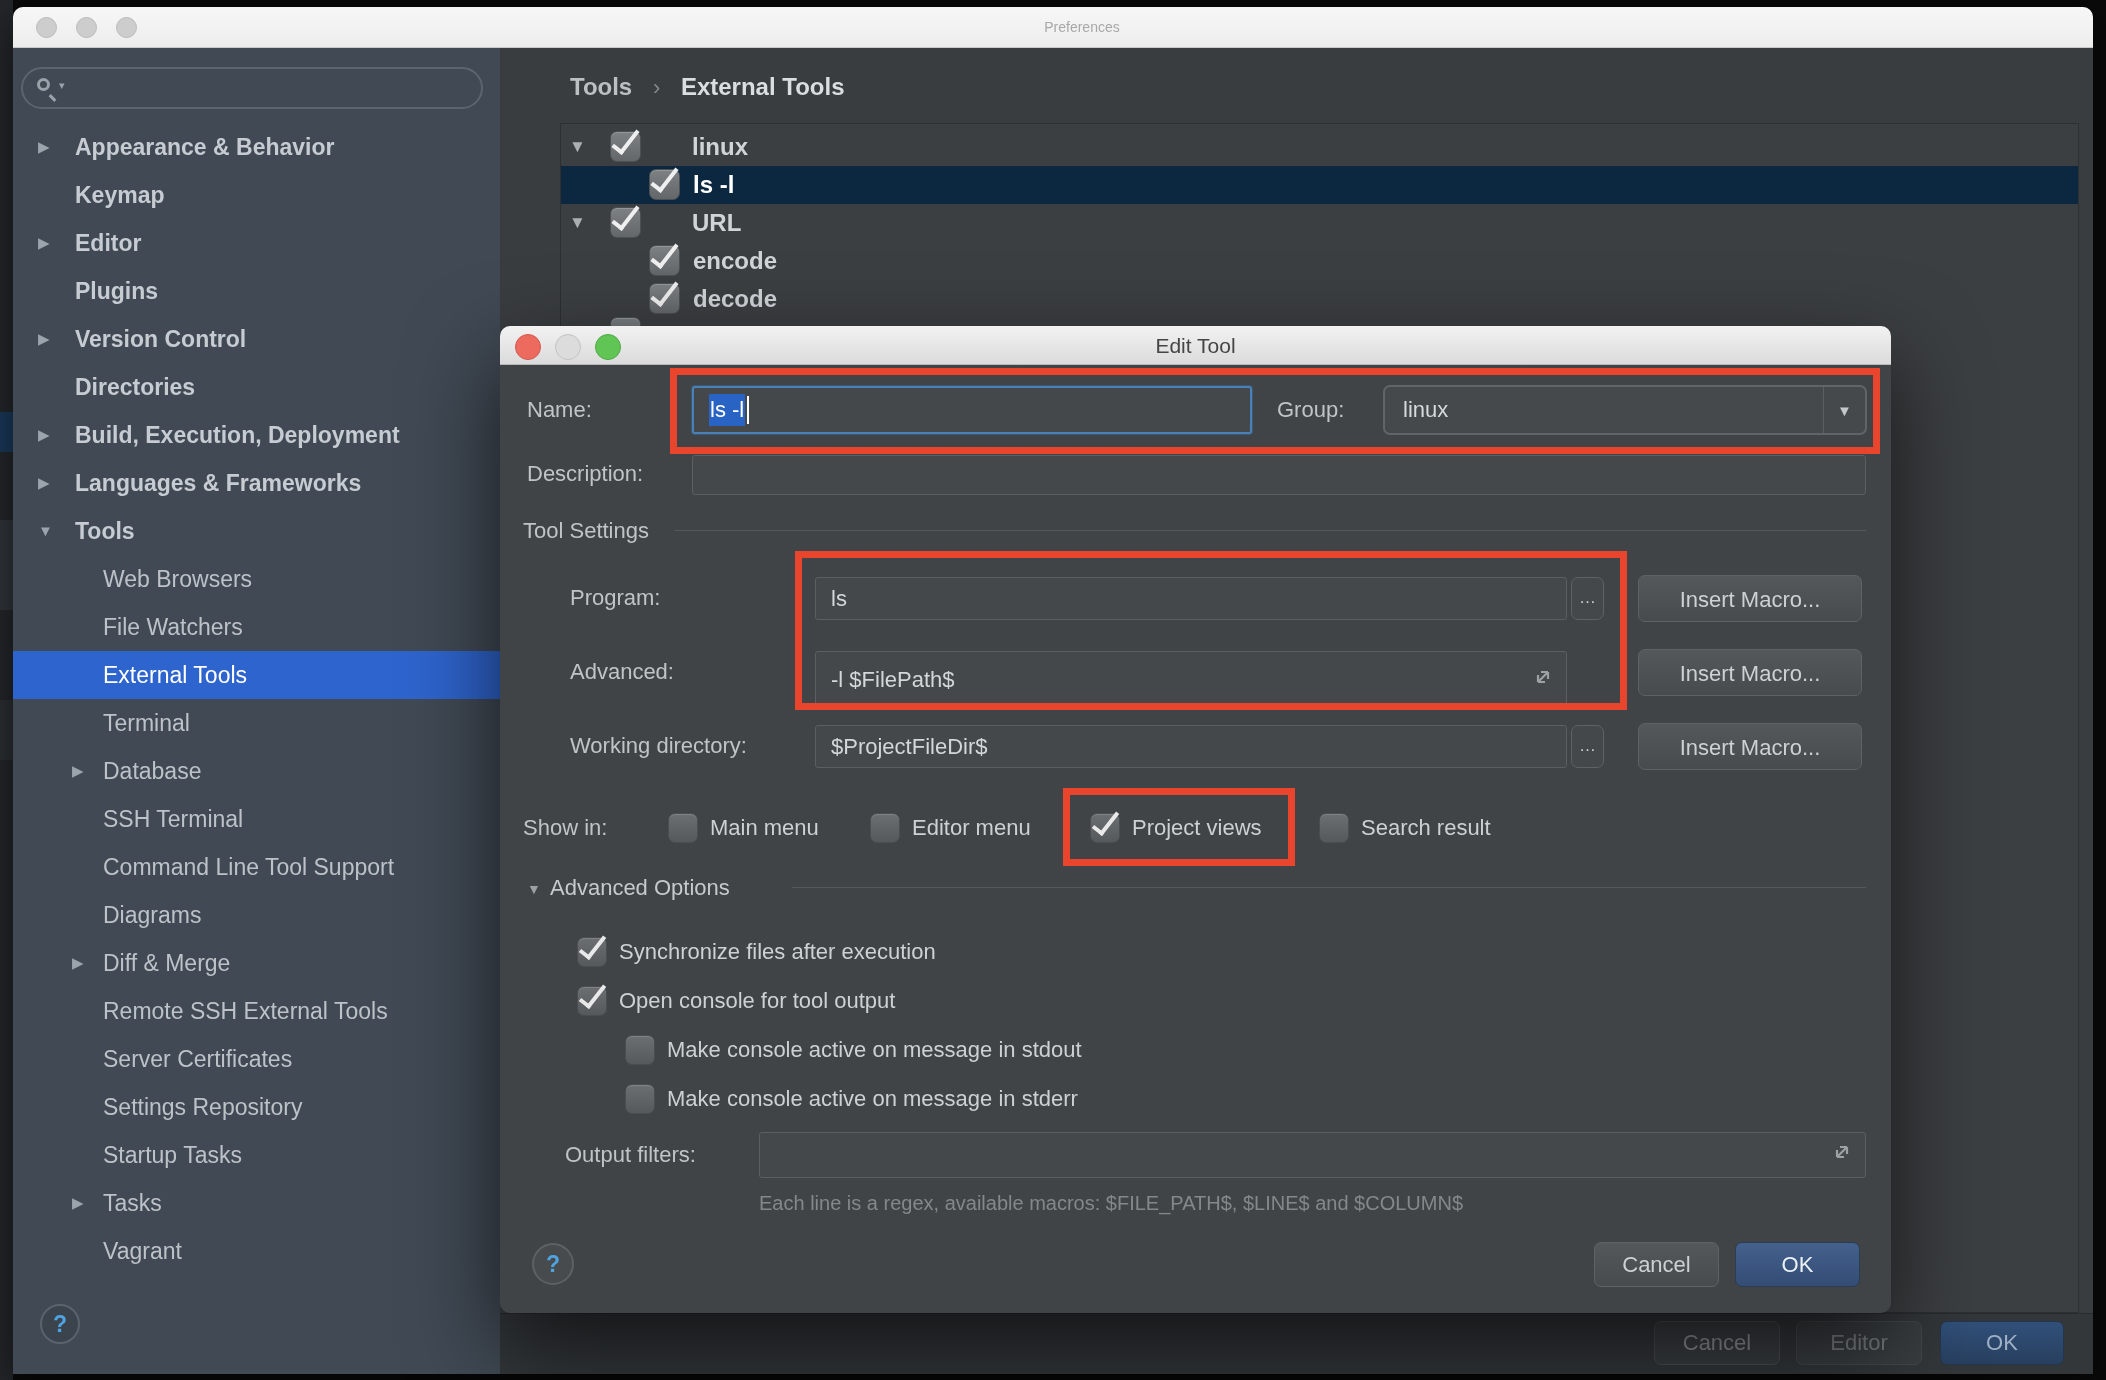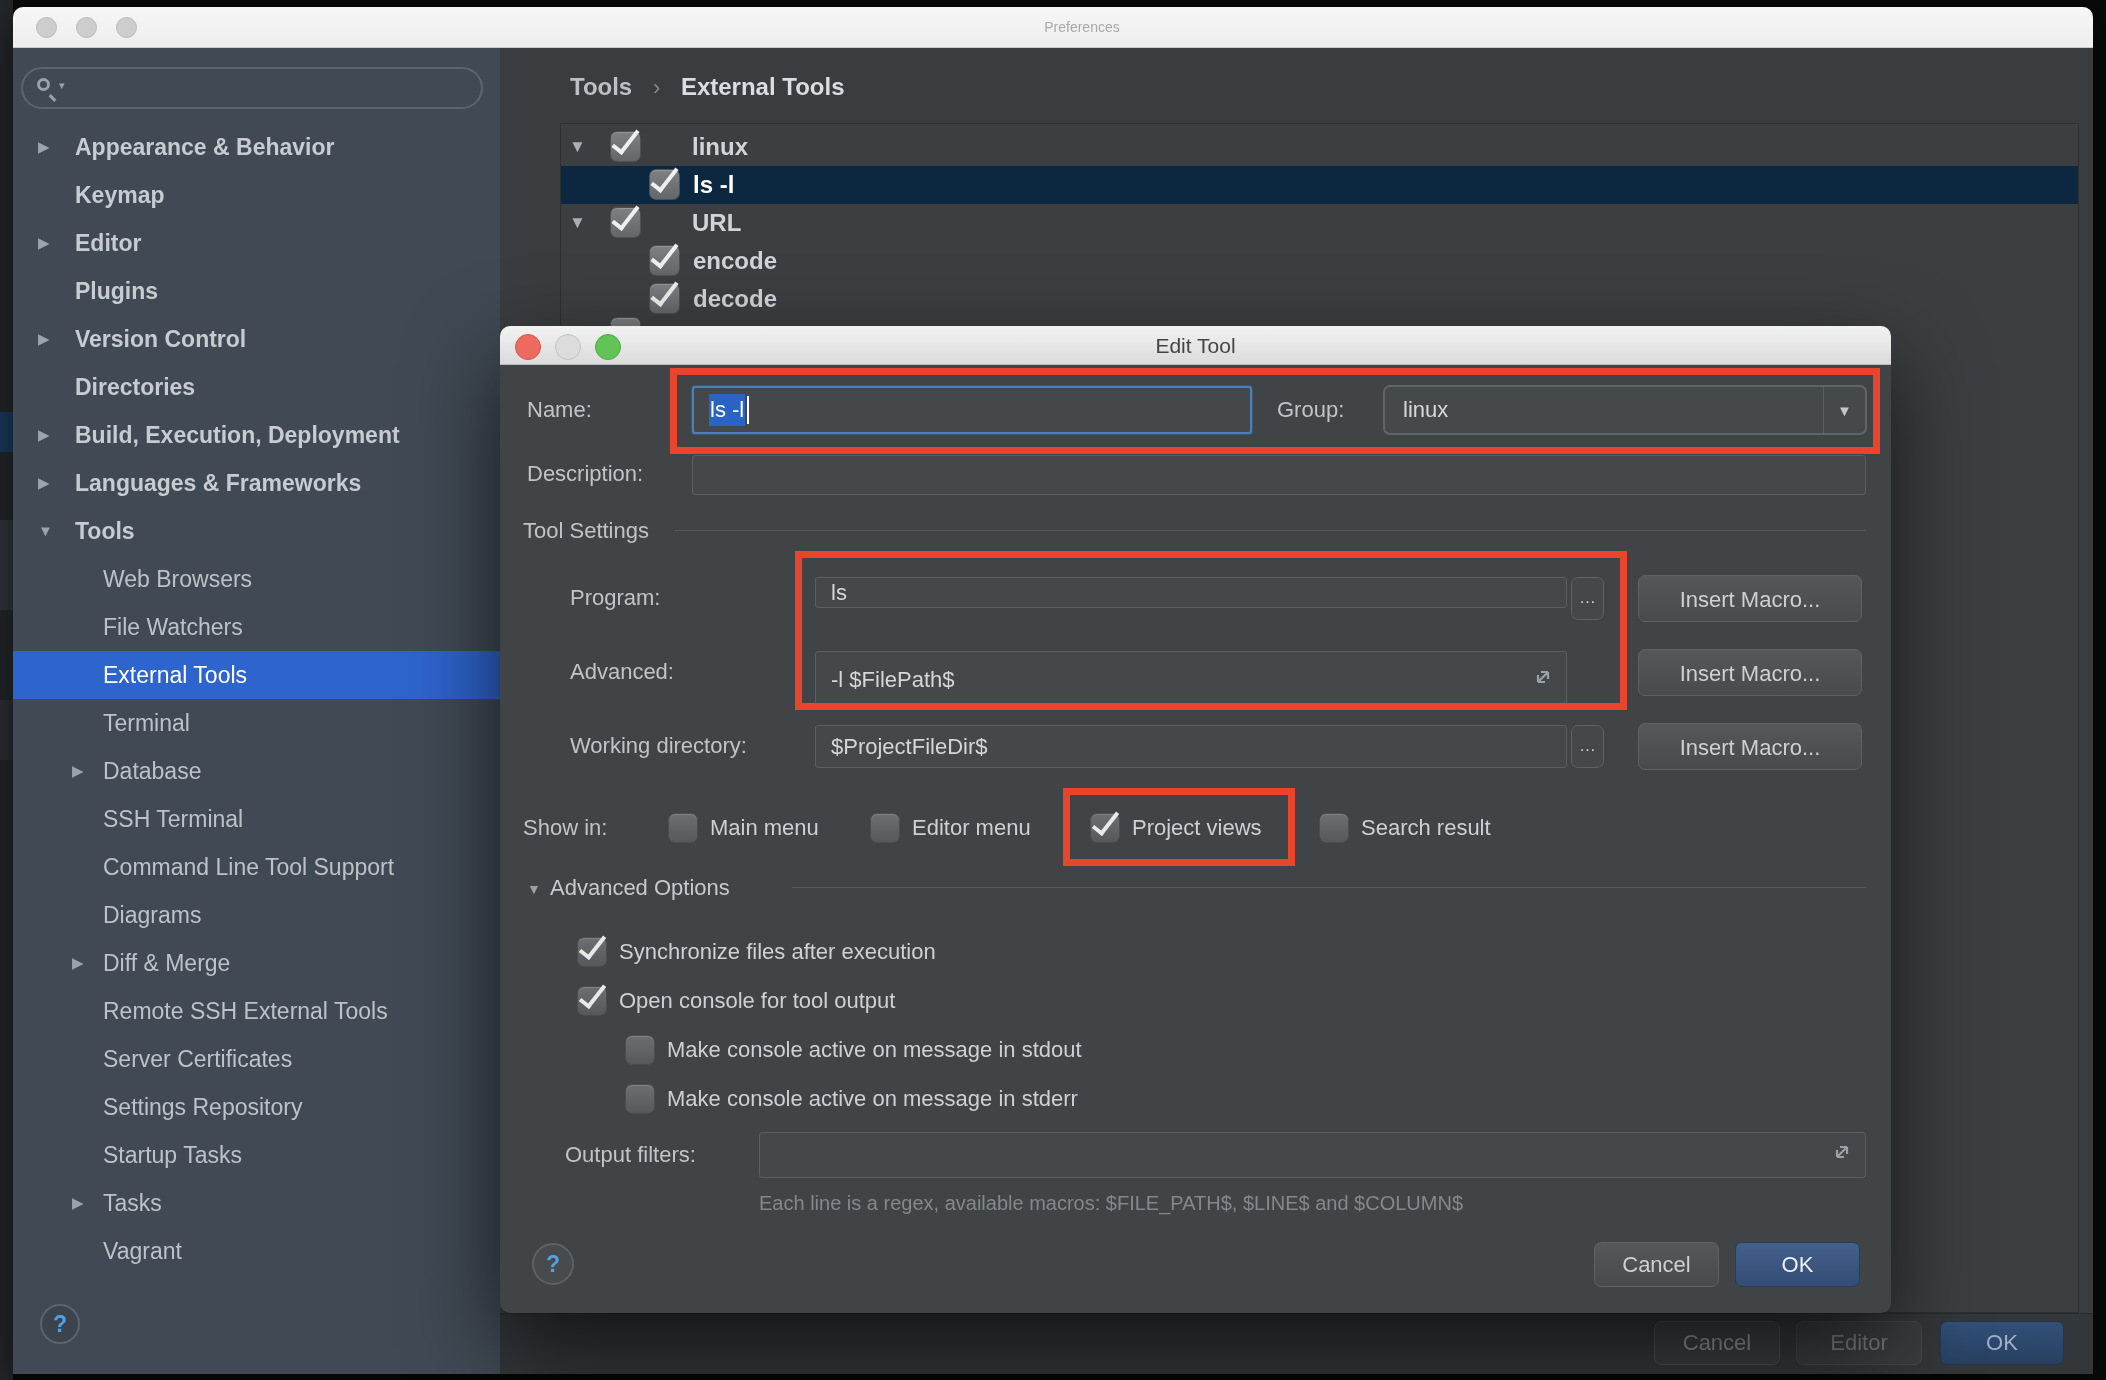--- a/index.html
+++ b/index.html
@@ -269,21 +269,21 @@
 
     <div class="d-label" style="left:27px;top:124px;">Description:</div>
     <div class="field" style="left:192px;top:129px;width:1174px;height:40px;left:192px;">
       <span class="pad"></span>
     </div>
 
     <div class="d-label" style="left:23px;top:189px;height:32px;line-height:32px;">Tool Settings</div>
     <div class="sect-line" style="left:175px;top:204px;width:1191px;"></div>
 
     <div class="d-label" style="left:70px;top:248px;">Program:</div>
-    <div class="field mono" style="left:315px;top:251px;width:752px;height:31px;">
+    <div class="field mono" style="left:315px;top:251px;width:752px;height:43px;">
       <span class="pad">ls</span>
     </div>
     <div class="btn small" style="left:1071px;top:251px;width:33px;height:43px;background:#44484a;">…</div>
     <div class="btn mac-lbl" style="left:1138px;top:249px;width:224px;height:47px;">Insert Macro...</div>
 
     <div class="d-label" style="left:70px;top:322px;">Advanced:</div>
     <div class="field mono" style="left:315px;top:325px;width:752px;height:57px;">
       <span class="pad">-l $FilePath$</span>
       <span class="expand-ic">
         <svg width="26" height="26" viewBox="0 0 26 26">

